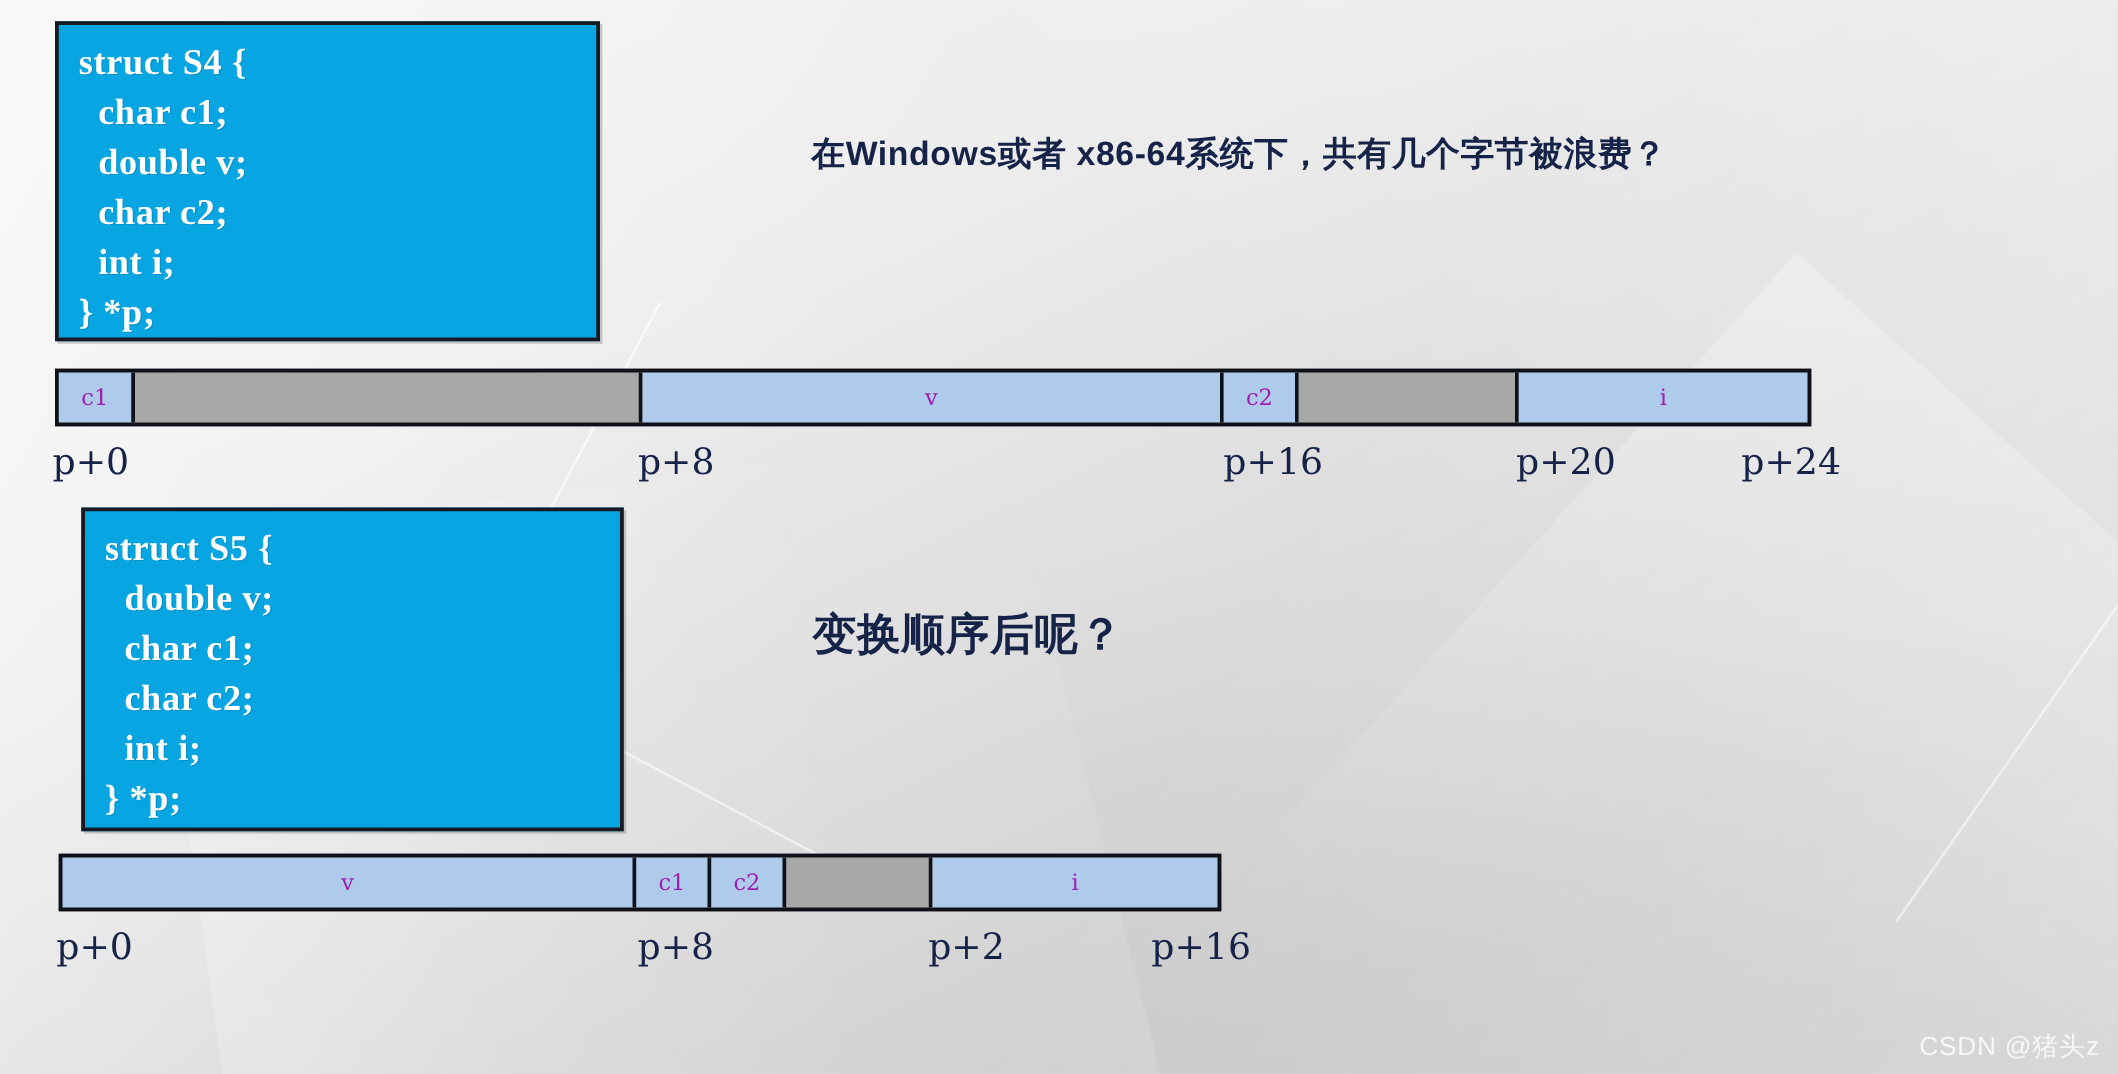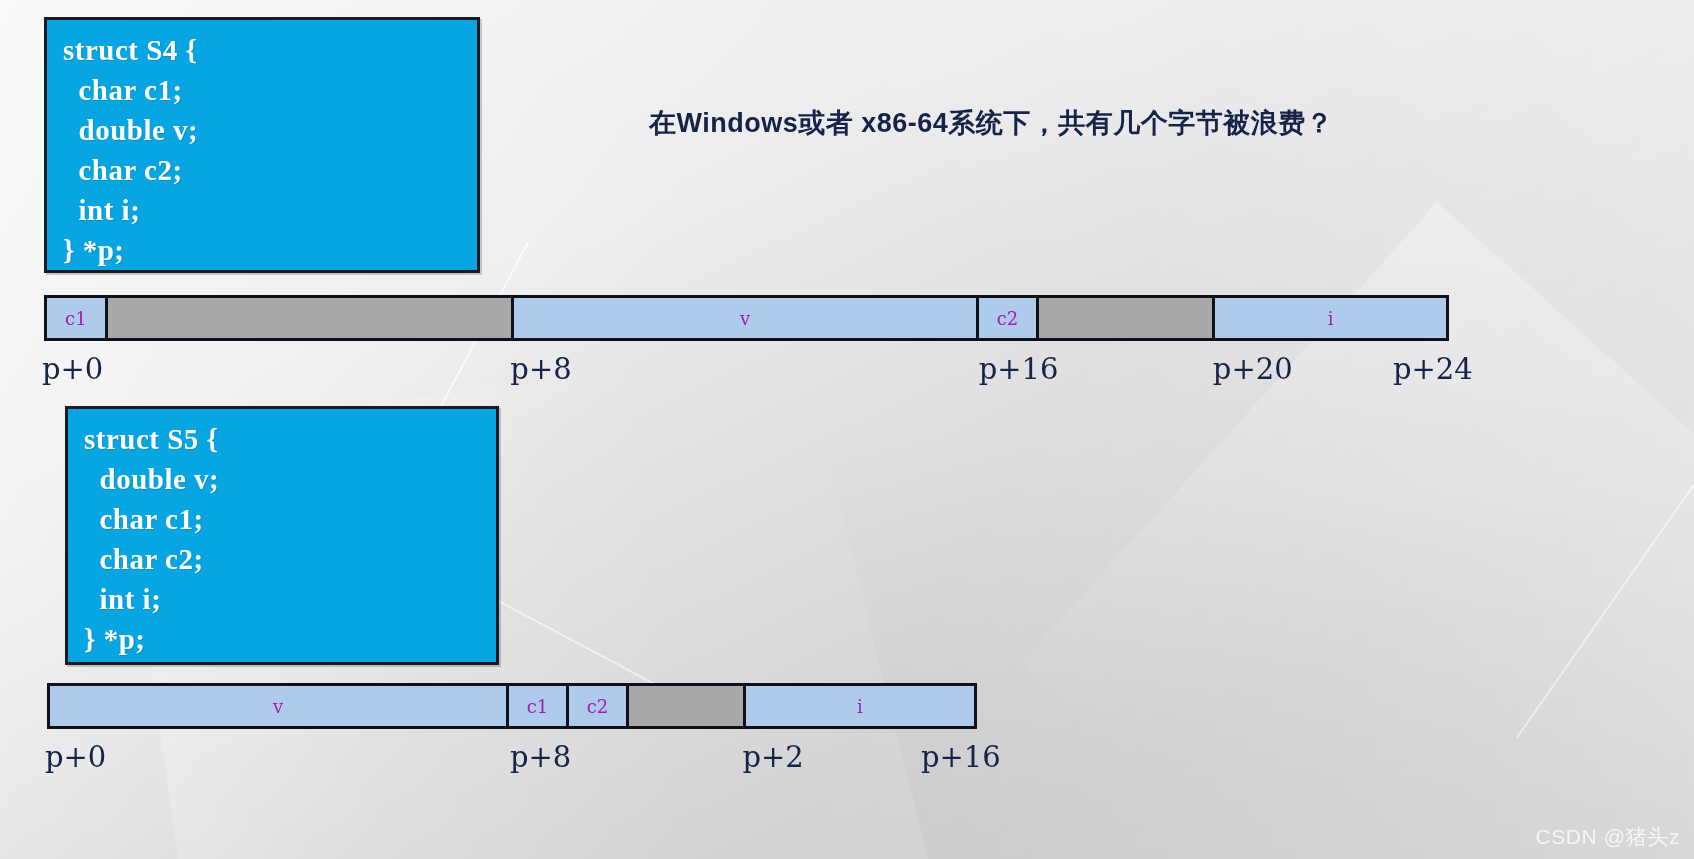--- a/index.html
+++ b/index.html
@@ -209,20 +209,21 @@
 
   <div id="code-s5" class="code-box">
     <div class="code-line">struct S5 {</div>
     <div class="code-line">  double v;</div>
     <div class="code-line">  char c1;</div>
     <div class="code-line">  char c2;</div>
     <div class="code-line">  int i;</div>
     <div class="code-line">} *p;</div>
   </div>
 
+  <div id="question-2" class="headline">变换顺序后呢？</div>
 
   <div id="mem-bar-s5" class="mem-bar">
       <div class="seg data" style="flex: 8 0 0px;">v</div>
       <div class="seg data" style="flex: 1 0 0px;">c1</div>
       <div class="seg data" style="flex: 1 0 0px;">c2</div>
       <div class="seg padding" style="flex: 2 0 0px;"></div>
       <div class="seg data" style="flex: 4 0 0px;">i</div>
     </div>
   <div id="offsets-s5" class="offset-row">
       <div class="offset-label" style="left: 45px;">p+0</div>

